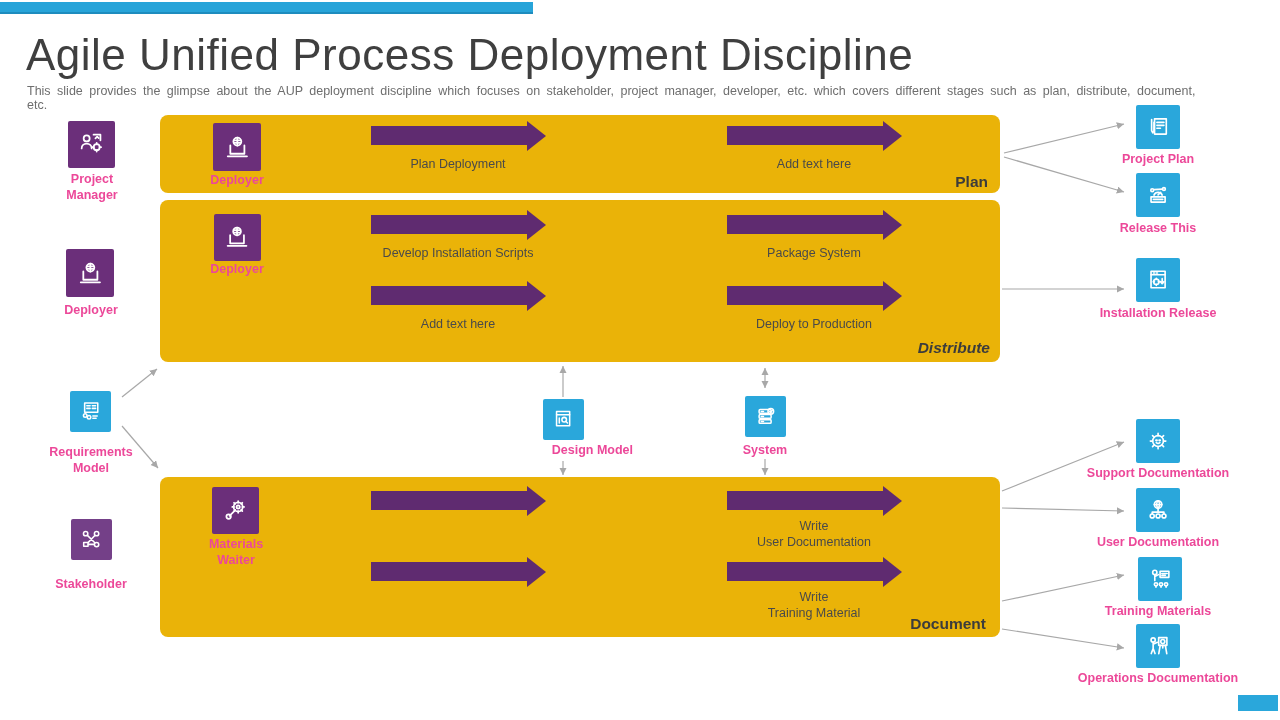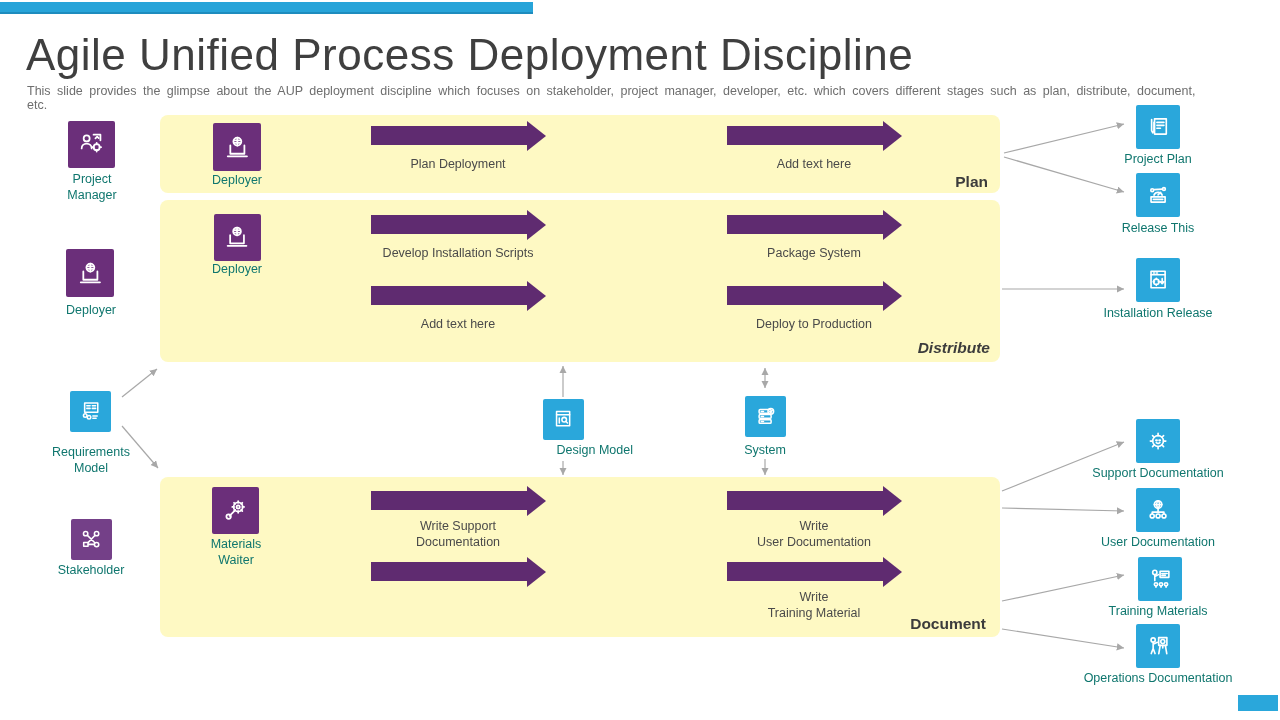--- a/index.html
+++ b/index.html
@@ -2,31 +2,31 @@
 <html><head>
 <meta charset="utf-8">
 <style>
   html,body{margin:0;padding:0;background:#fff;}
   .slide{position:relative;width:1280px;height:720px;background:#fff;overflow:hidden;
          font-family:"Liberation Sans",sans-serif;color:#3d3d3d;}
   .top-bar{position:absolute;left:0;top:2px;width:533px;height:10px;background:#27a4d9;border-bottom:2px solid #1e8cbe;}
   .title{position:absolute;left:26px;top:30px;width:1100px;font-size:44px;font-weight:400;
          color:#3f3f3f;letter-spacing:.5px;}
   .subtitle{position:absolute;left:27px;top:84px;width:1190px;font-size:12.5px;color:#6e6e6e;word-spacing:3px;}
-  .lane{position:absolute;left:160px;width:840px;background:#fef9c3;border-radius:8px;}
+  .lane{position:absolute;left:160px;width:840px;background:#eab308;border-radius:8px;}
   .lane-plan{top:115px;height:78px;}
   .lane-distribute{top:200px;height:162px;}
   .lane-document{top:477px;height:160px;}
   .stage{position:absolute;font-weight:bold;font-size:15.5px;color:#3c3c3c;}
   .sq{position:absolute;display:flex;align-items:center;justify-content:center;border-radius:2px;}
   .sq.purple{background:#6b2f7a;}
   .sq.purple2{background:#744088;}
   .sq.blue{background:#2aa7db;}
   .sq svg{width:64%;height:64%;stroke:#fff;fill:none;stroke-width:1.4;stroke-linecap:round;stroke-linejoin:round;}
-  .cap{position:absolute;text-align:center;font-weight:normal;font-size:12.5px;color:#0f766e;
+  .cap{position:absolute;text-align:center;font-weight:bold;font-size:12.5px;color:#ec4899;
        white-space:pre-line;line-height:1.25;}
   .task-label{position:absolute;text-align:center;font-size:12.5px;color:#4a4a4a;
        white-space:pre-line;line-height:1.25;width:220px;}
   .arrow{position:absolute;width:175px;height:30px;}
   .arrow .bar{position:absolute;left:0;top:5px;width:156px;height:19px;background:#5f2b70;}
   .arrow .head{position:absolute;left:156px;top:0;width:0;height:0;
        border-top:15px solid transparent;border-bottom:15px solid transparent;border-left:19px solid #5f2b70;}
   .connectors{position:absolute;left:0;top:0;pointer-events:none;}
   .page-marker{position:absolute;left:1238px;top:695px;width:40px;height:16px;background:#2aa7db;}
 </style>
@@ -109,21 +109,21 @@
 
   <div class="sq purple2" style="left:71px;top:519px;width:41px;height:41px;">
     <svg viewBox="0 0 24 24">
         <circle cx="7" cy="7" r="2"></circle>
         <circle cx="17" cy="7" r="2"></circle>
         <circle cx="17" cy="17" r="2"></circle>
         <rect x="5.2" y="15" width="4" height="3.6"></rect>
         <path d="M8.6 8.6l6.8 6.8M15.4 8.6L9.4 15M9.4 16.8h5.4"></path>
       </svg>
   </div>
-  <div class="cap" style="left:26px;top:563px;width:130px;">Stakeholder</div>
+  <div class="cap" style="left:26px;top:577px;width:130px;">Stakeholder</div>
 
   <div class="sq purple" style="left:213px;top:123px;width:48px;height:48px;">
     <svg viewBox="0 0 24 24">
         <circle cx="12" cy="7.5" r="3.1"></circle>
         <path d="M9.6 6.5h4.8M9.6 8.5h4.8M12 4.4v6.2"></path>
         <path d="M6.5 10.5v6.5h11v-6.5"></path>
         <path d="M4.5 19h15"></path>
       </svg>
   </div>
   <div class="cap" style="left:177px;top:173px;width:120px;">Deployer</div>
@@ -206,22 +206,20 @@
         <circle cx="6.9" cy="17.2" r="1.8"></circle>
       </svg>
   </div>
   <div class="cap" style="left:176px;top:537px;width:120px;">Materials
 Waiter</div>
 
   <div class="arrow" style="left:371px;top:486px;">
       <div class="bar"></div>
       <div class="head"></div>
     </div>
-  <div class="task-label" style="left:348px;top:519px;">Write Support
-Documentation</div>
 
   <div class="arrow" style="left:727px;top:486px;">
       <div class="bar"></div>
       <div class="head"></div>
     </div>
   <div class="task-label" style="left:704px;top:519px;">Write
 User Documentation</div>
 
   <div class="arrow" style="left:371px;top:557px;">
       <div class="bar"></div>

